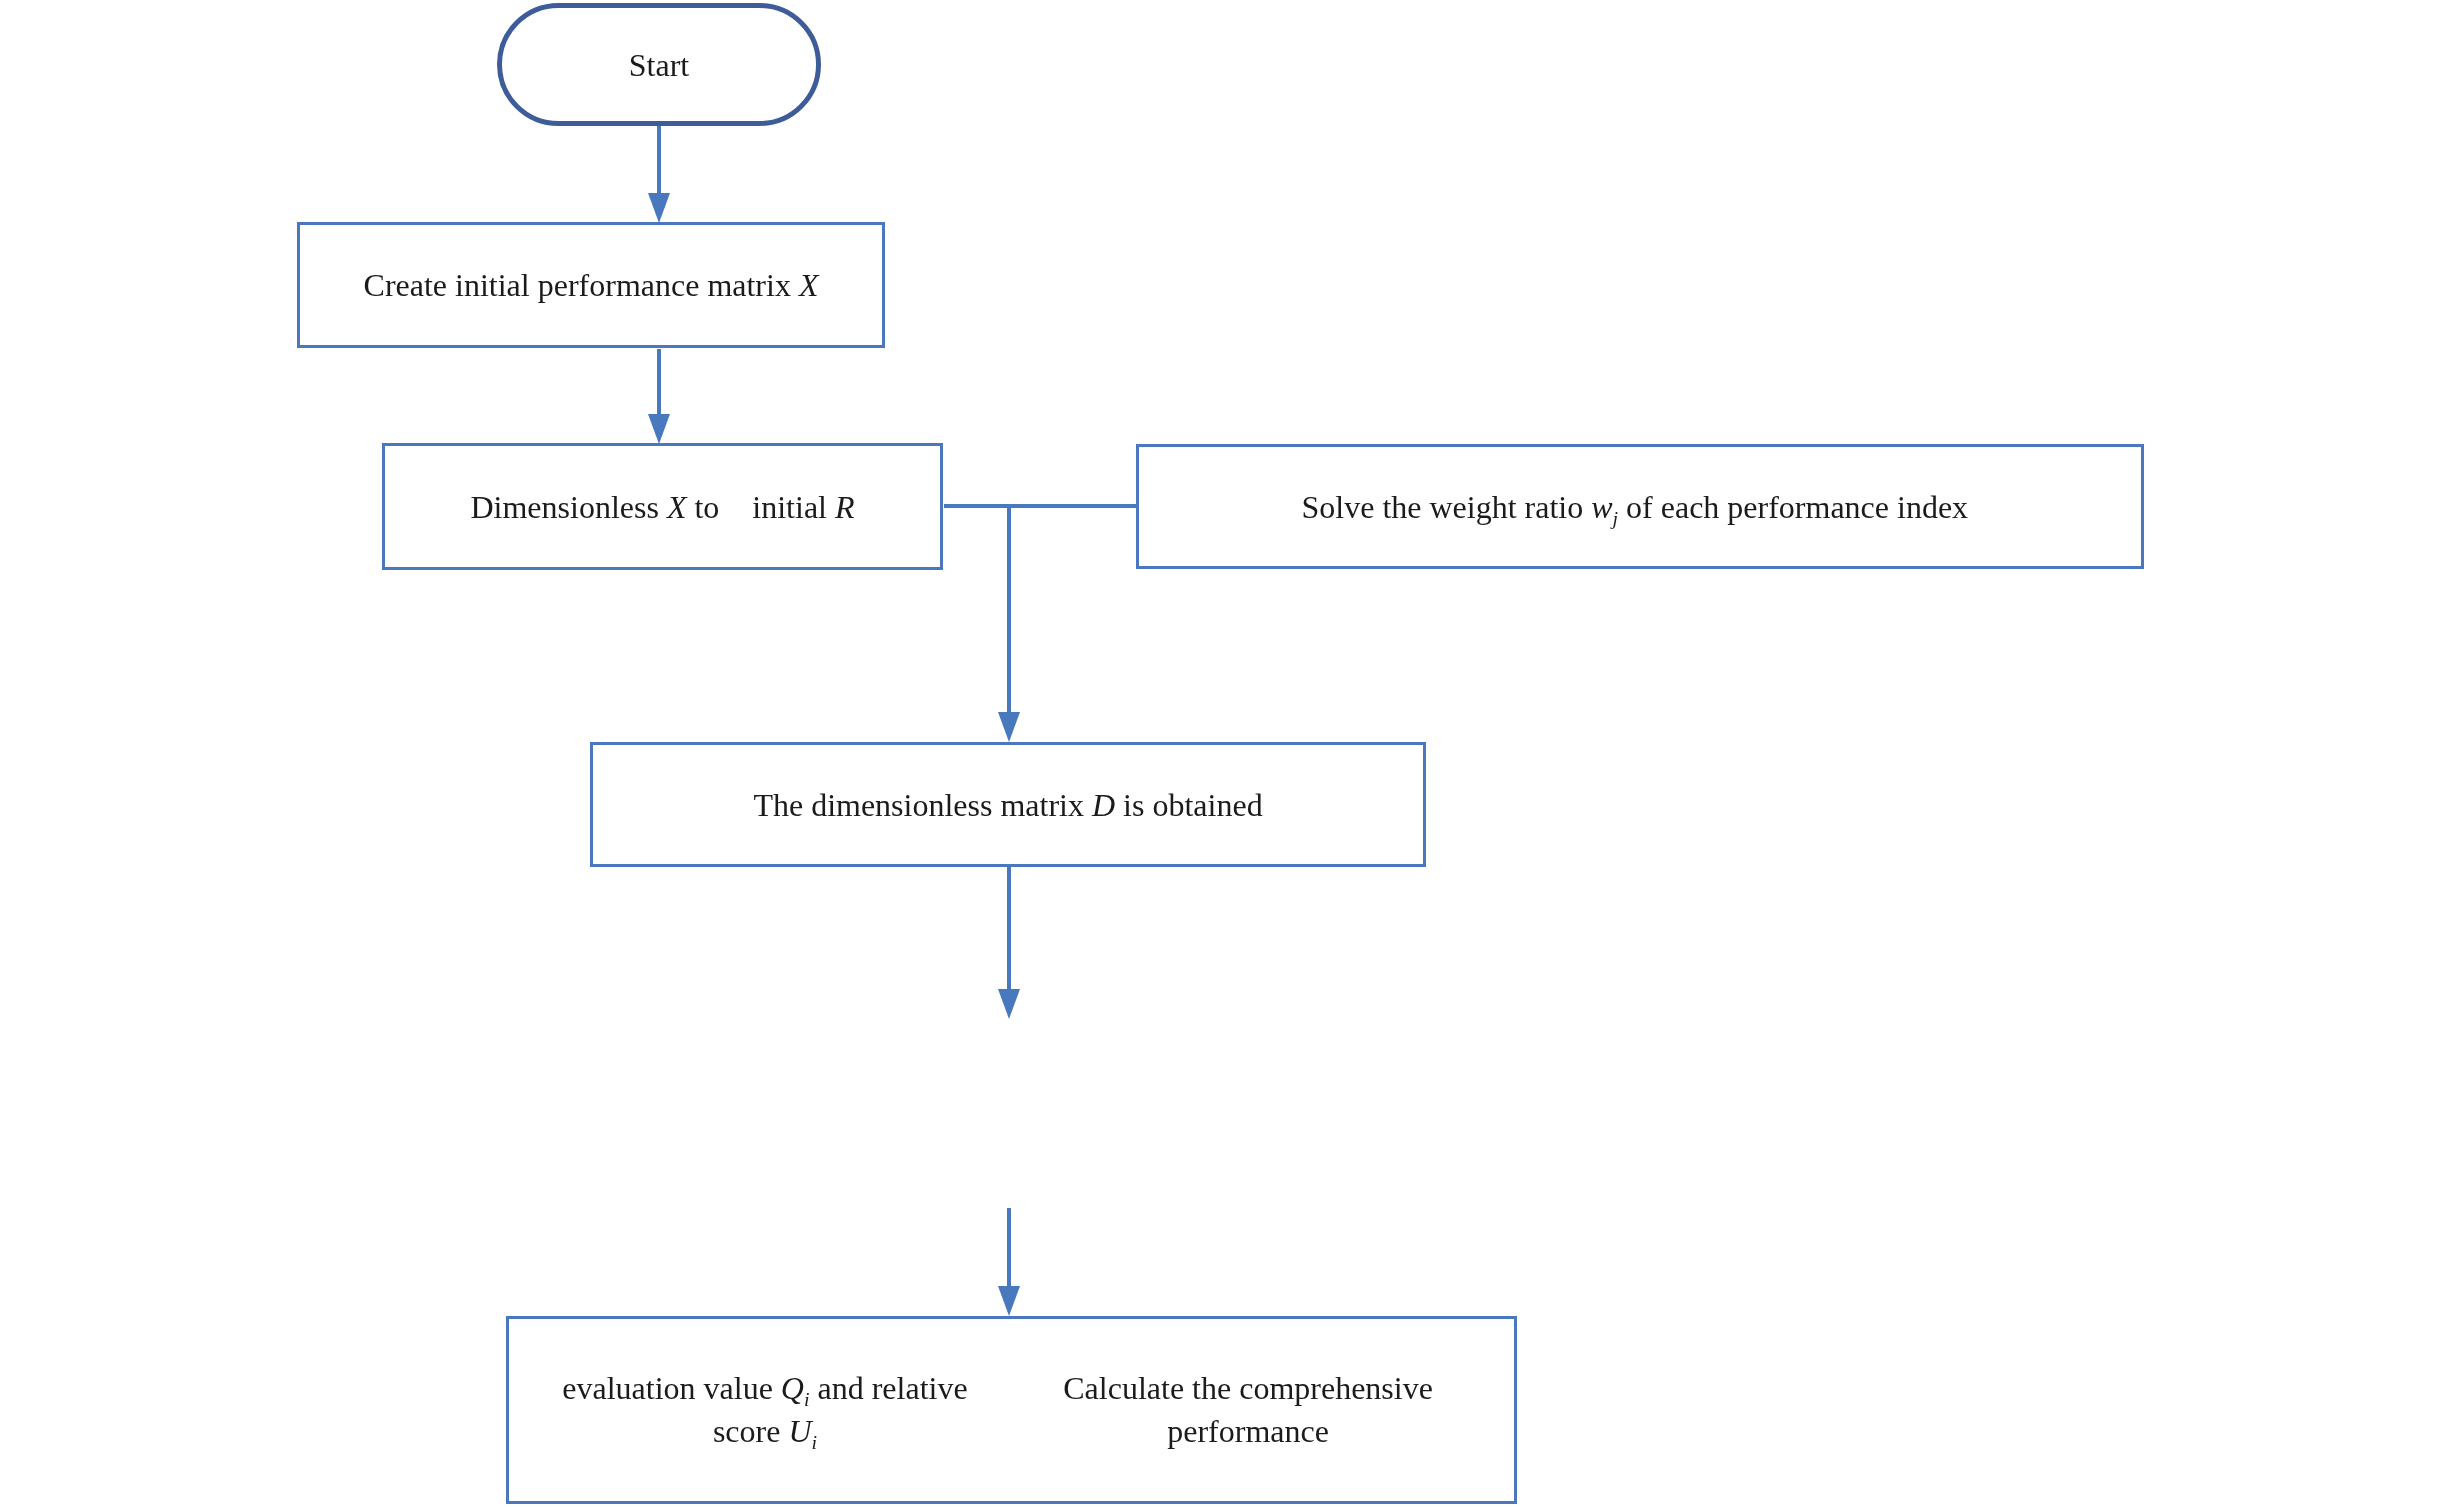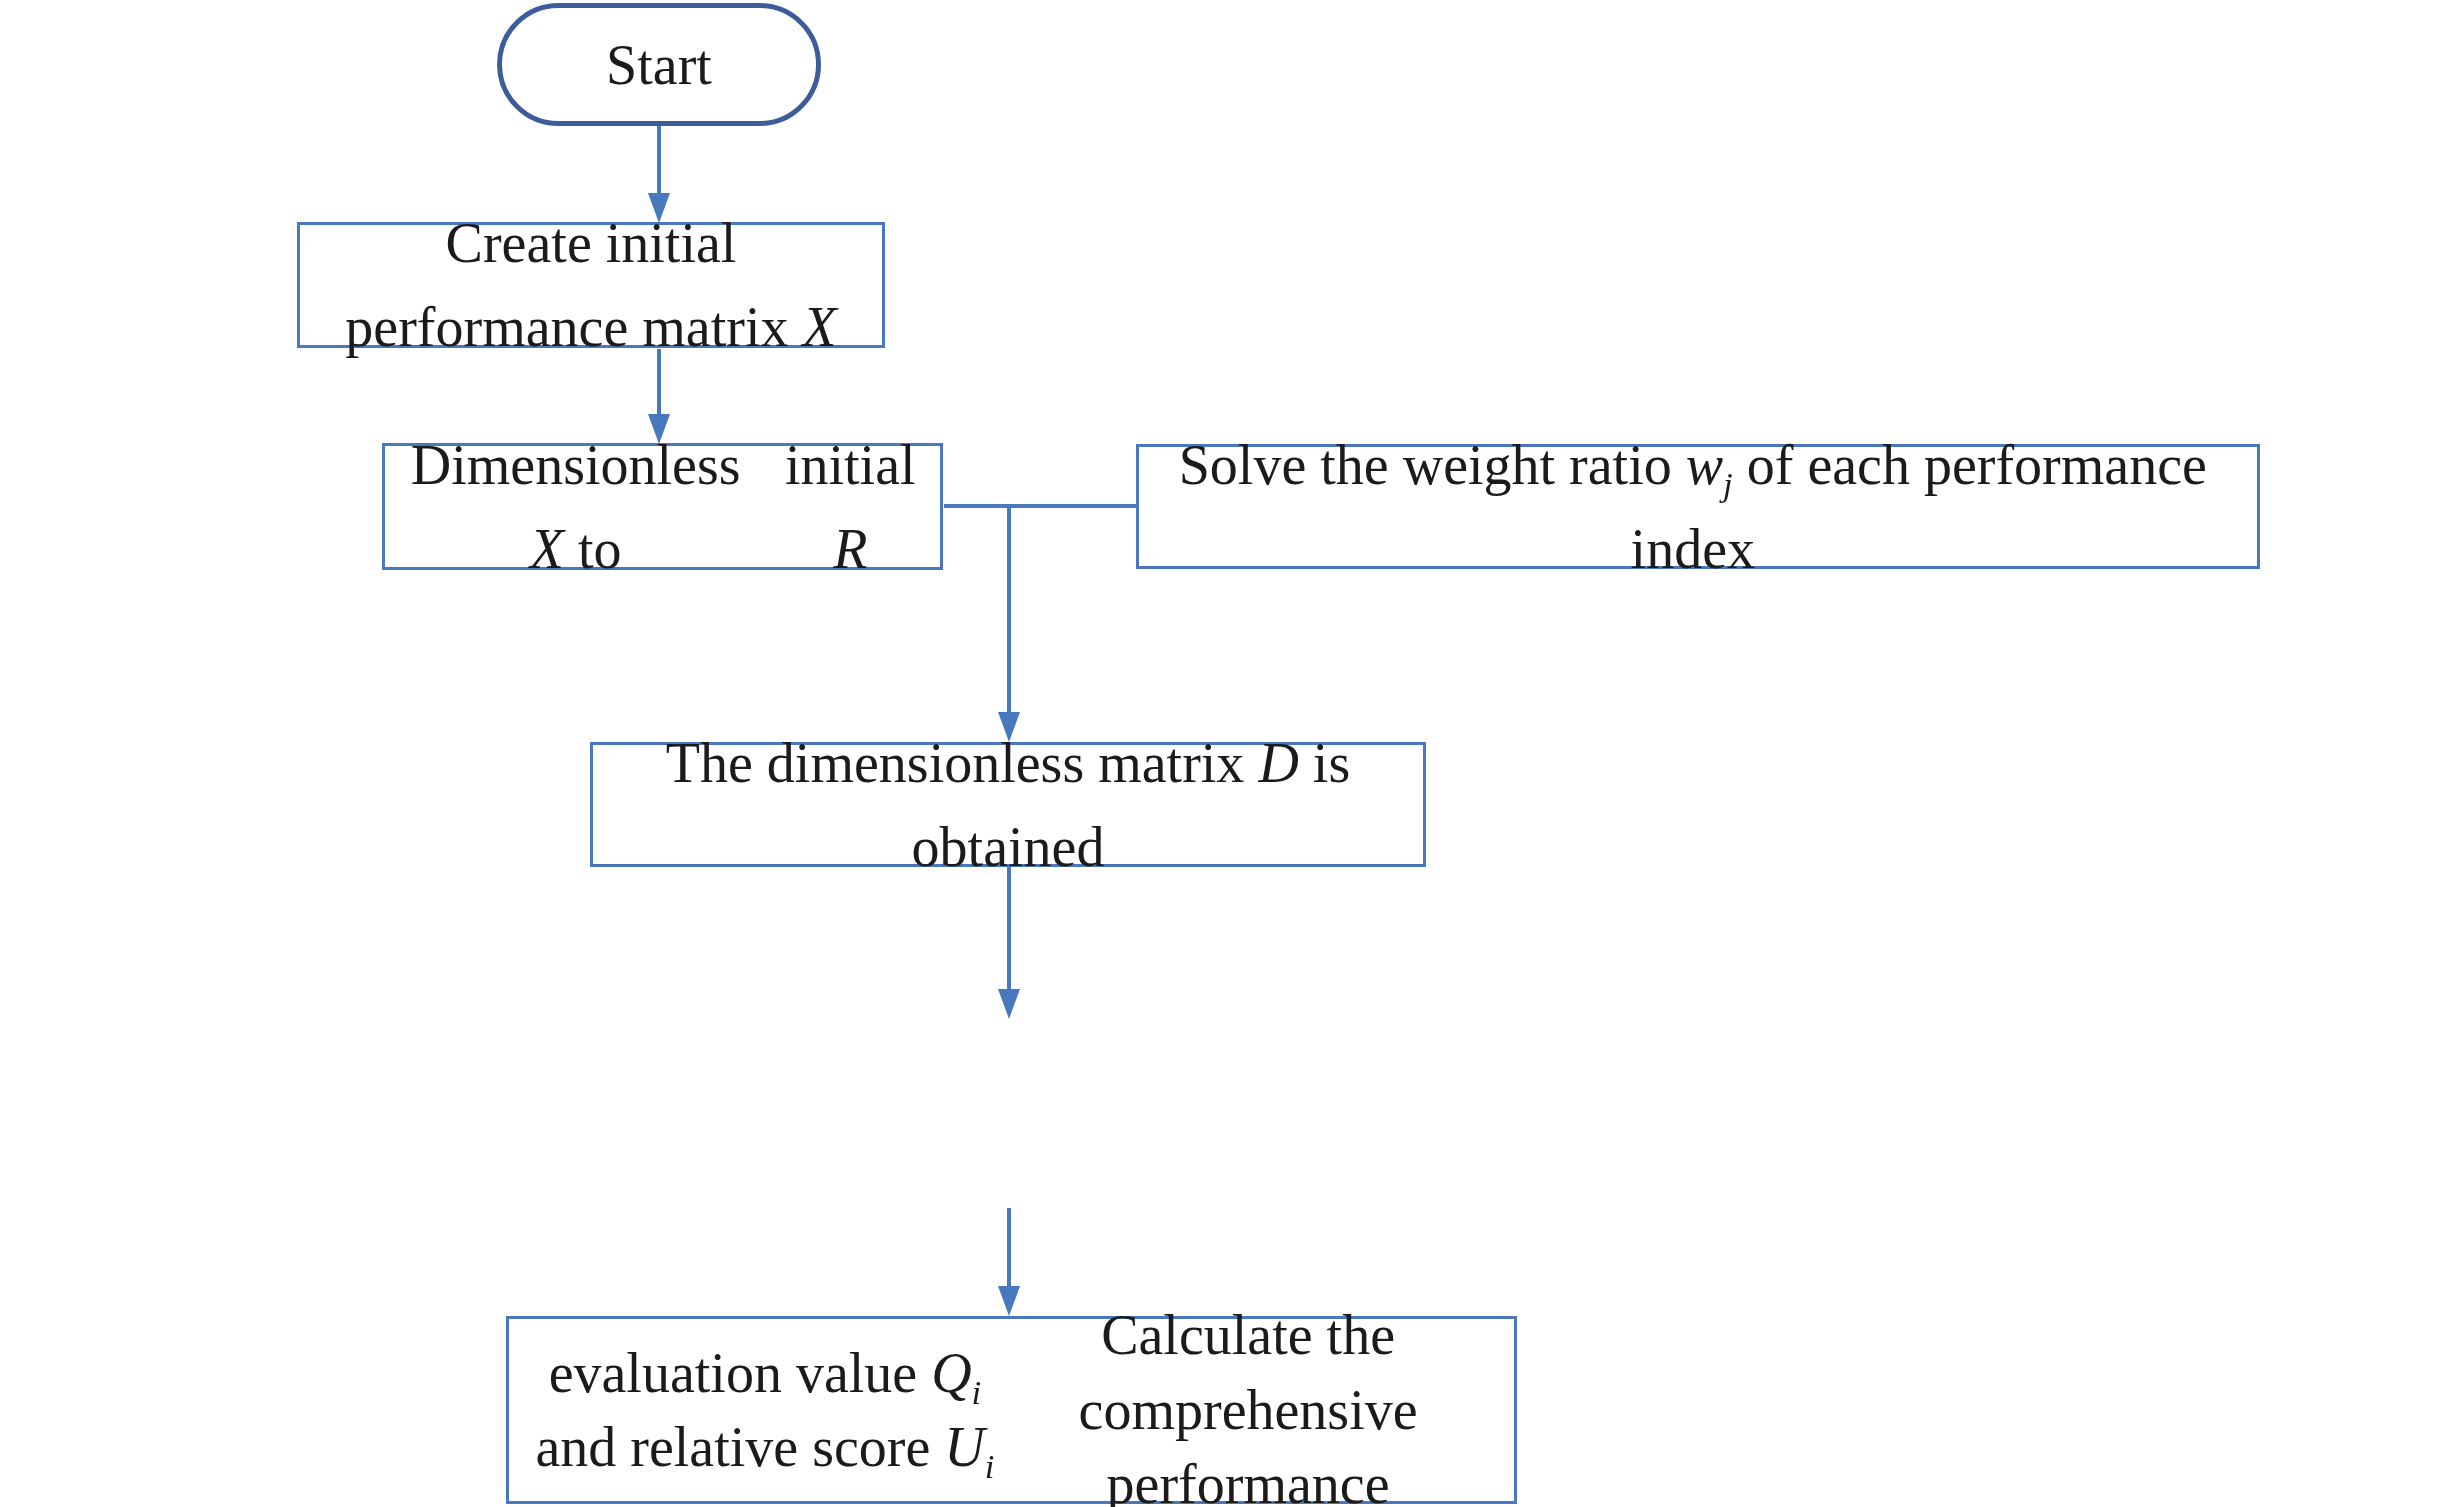--- a/index.html
+++ b/index.html
@@ -15,34 +15,34 @@
   
   .node{
     position:absolute;
     box-sizing:border-box;
     background:#ffffff;
     border:3.9px solid var(--box-border,#4b77be);
     display:flex;
     align-items:center;
     justify-content:center;
     text-align:center;
-    font-size:56px;
+    font-size:32px;
     line-height:1.5;
     padding:0 19.4px;
   }
   .node .it{font-style:italic;}
   .node sub{font-size:.62em;line-height:0;font-style:italic;}
   .terminal{
     border:5.2px solid var(--oval-border,#3e5c9a);
     border-radius:71px;
   }
   #node-start{left:497px;top:3.2px;width:324px;height:123px;}
   #node-create{left:297px;top:222px;width:588px;height:126px;}
   #node-dimensionless-x{left:382px;top:443px;width:561px;height:127px;line-height:1.5;gap:33px;}
-  #node-solve-weight{left:1136px;top:444px;width:1124px;height:125px;padding-left:9px;}
+  #node-solve-weight{left:1136px;top:444px;width:1008px;height:125px;padding-left:9px;}
   #node-matrix-d{left:590px;top:742px;width:836px;height:125px;text-align:center;}
   #node-sum-data{left:460px;top:1019px;width:1095px;height:189px;line-height:1.62;}
   #node-calculate{left:506px;top:1316px;width:1011px;height:188px;line-height:1.33;}
   
   .vline{position:absolute;width:3.9px;background:var(--connector,#4878be);}
   .hline{position:absolute;height:3.9px;background:var(--connector,#4878be);}
   .arrowhead{
     position:absolute;width:0;height:0;
     border-left:11px solid transparent;
     border-right:11px solid transparent;

